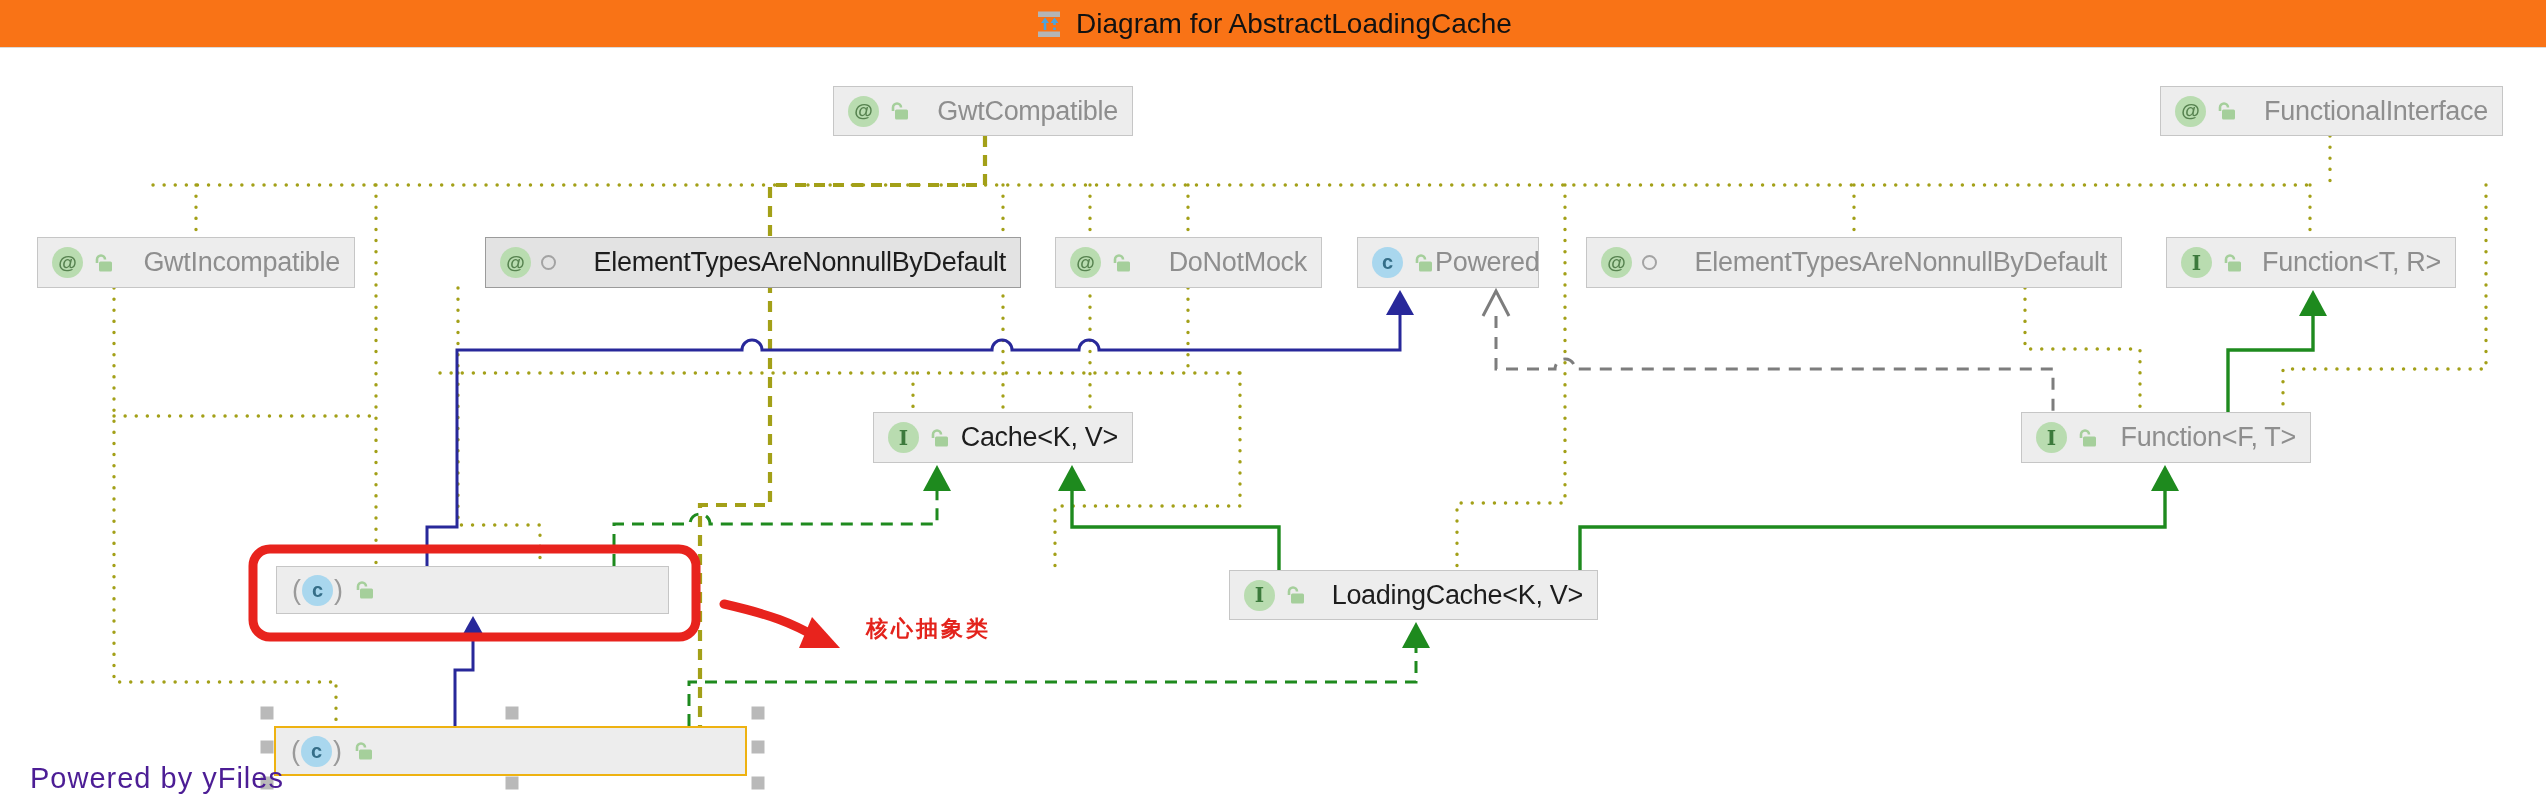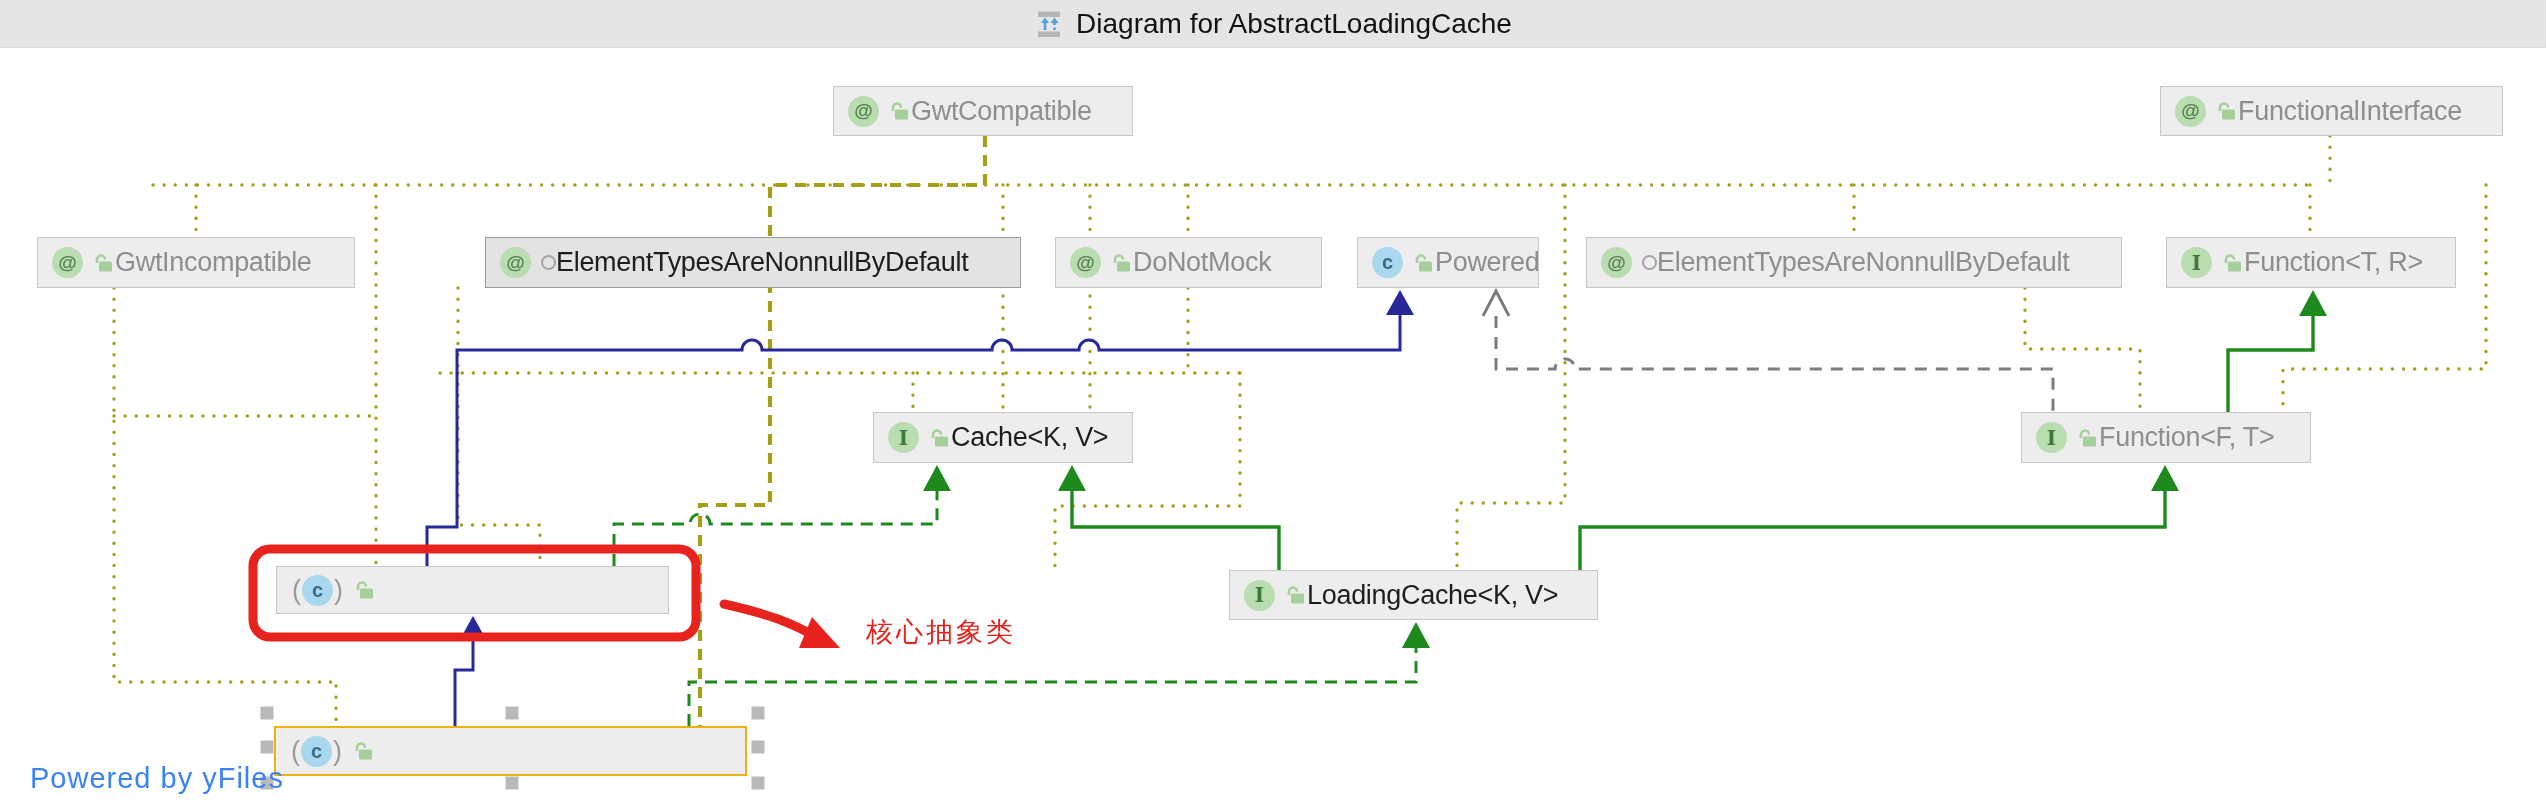--- a/index.html
+++ b/index.html
@@ -1,63 +1,63 @@
 <!DOCTYPE html>
 <html><head>
 <meta charset="utf-8">
 <style>
   html,body{margin:0;padding:0;width:2546px;height:812px;overflow:hidden;background:#fff;
     font-family:"Liberation Sans","DejaVu Sans",sans-serif;}
   #stage{position:absolute;left:0;top:0;width:2546px;height:812px;}
 
   
-  #header{position:absolute;left:0;top:0;width:2546px;height:47px;background:#e5e5e5;
+  #header{position:absolute;left:0;top:0;width:2546px;height:47px;background:#f97316;
     border-bottom:1px solid #dadada;display:flex;align-items:center;justify-content:center;gap:12px;}
   #header .title{font-size:28px;color:#121212;}
 
   
   svg.layer{position:absolute;left:0;top:0;width:2546px;height:812px;pointer-events:none;}
 
   
   .e-ann{stroke:#a3a018;stroke-width:3.4;fill:none;stroke-dasharray:0.1 11;stroke-linecap:round;}
   .e-ann-thick{stroke:#a3a018;stroke-width:4.2;fill:none;stroke-dasharray:11 8;}
   .e-ext{stroke:#28289a;stroke-width:3;fill:none;}
   .e-iext{stroke:#1e8a1e;stroke-width:3.4;fill:none;}
   .e-impl{stroke:#1e8a1e;stroke-width:3;fill:none;stroke-dasharray:12 8;}
   .e-dep{stroke:#7d7d7d;stroke-width:3;fill:none;stroke-dasharray:12 9;}
   .ah-ext{fill:#28289a;}
   .ah-grn{fill:#1e8a1e;}
   .ah-dep{fill:none;stroke:#7d7d7d;stroke-width:3;}
 
   
   .node{position:absolute;box-sizing:border-box;background:#ededed;border:1px solid #c6c6c6;
     display:flex;align-items:center;padding:0 14px;}
-  .node .label{flex:1;text-align:left;font-size:27px;letter-spacing:-0.3px;color:#8e8e8e;white-space:nowrap;}
+  .node .label{flex:1;text-align:right;font-size:27px;letter-spacing:-0.3px;color:#8e8e8e;white-space:nowrap;}
   .node.emphasis .label{color:#1d1d1d;}
   .node.highlighted{background:#e3e3e3;border:1.5px solid #9b9b9b;}
   .node.selected{border:2.5px solid #eeb211;}
   .badges{display:flex;align-items:center;gap:10px;}
   .badge{width:31px;height:31px;border-radius:50%;display:flex;align-items:center;justify-content:center;
     font-weight:700;font-size:19px;}
   .badge.ann{background:#b9dcb0;color:#56824f;}
   .badge.cls{background:#a9d7ee;color:#356e88;font-size:20px;text-transform:none;}
   .badge.itf{background:#b9dcb0;color:#3c7a3c;font-family:"DejaVu Serif",serif;font-size:20px;}
   .abadge{display:flex;align-items:center;}
   .abadge .paren{color:#9a9a9a;font-size:27px;font-weight:400;margin:0 1px;}
   .ring{width:11px;height:11px;border:2.5px solid #a3a3a3;border-radius:50%;display:inline-block;}
 
   
   .handle{fill:#b9b9b9;}
 
   
-  #callout{position:absolute;left:866px;top:614px;font-size:27px;font-weight:400;color:#e3231c;
+  #callout{position:absolute;left:866px;top:614px;font-size:22px;font-weight:700;color:#e3231c;
     letter-spacing:3px;white-space:nowrap;}
 
   
-  #watermark{position:absolute;left:30px;top:762px;font-size:29px;color:#3b82f6;letter-spacing:1px;}
+  #watermark{position:absolute;left:30px;top:762px;font-size:29px;color:#4c1d95;letter-spacing:1px;}
 </style>
 </head>
 <body>
 
 <div id="stage">
 
   <div id="header">
     <span style="display:flex">
       <svg width="30" height="30" viewBox="0 0 30 30">
         <rect x="4" y="2.5" width="22" height="5.5" fill="#b5b5b5"></rect>

